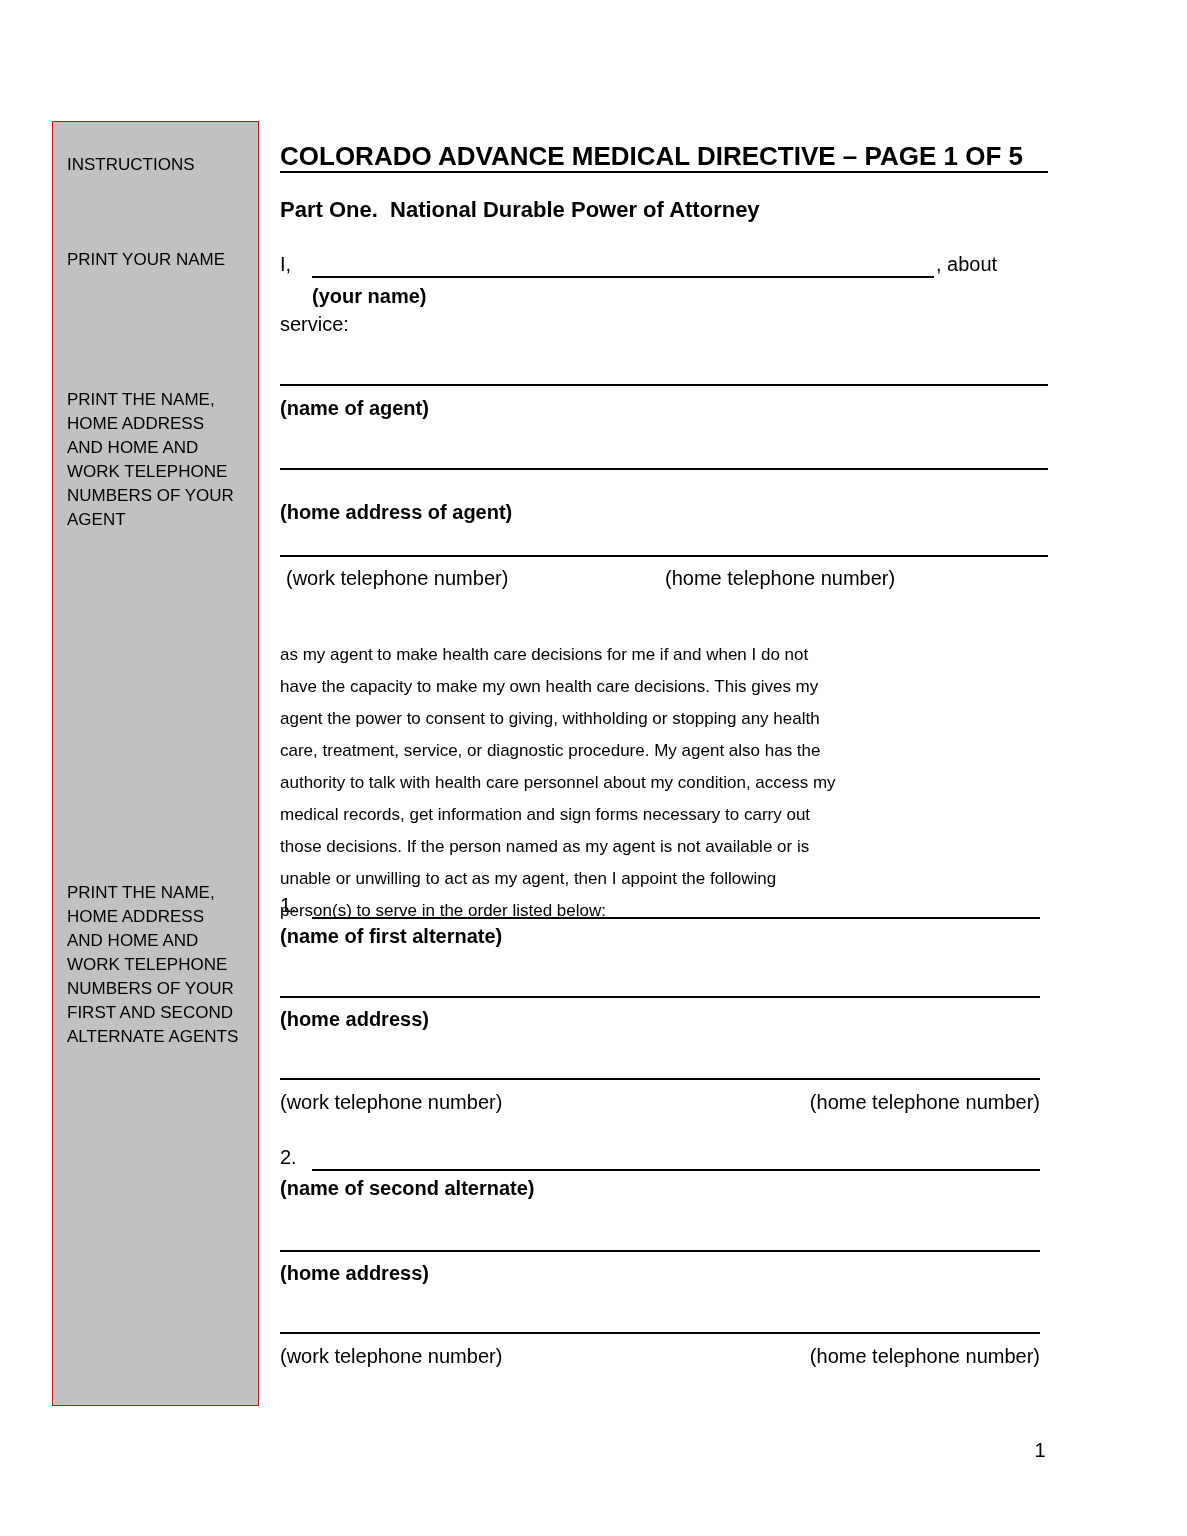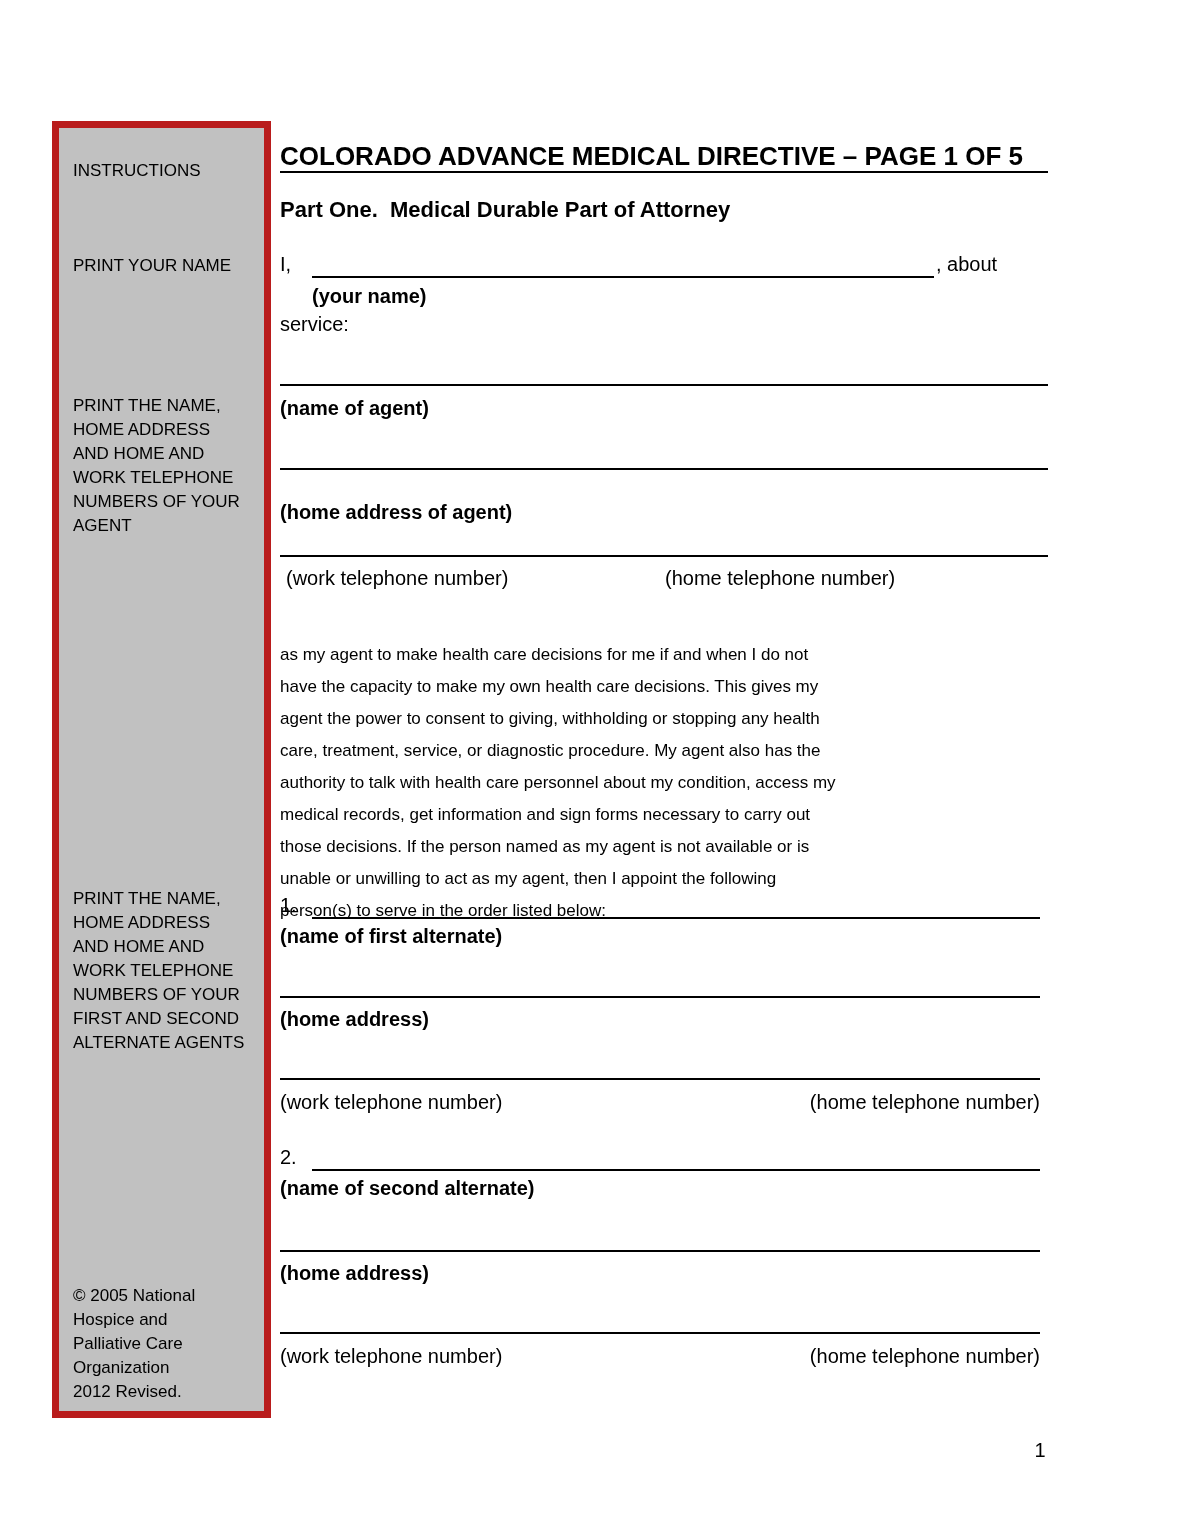--- a/index.html
+++ b/index.html
@@ -12,21 +12,21 @@
     font-family: "Liberation Sans", "DejaVu Sans", sans-serif;
     overflow: hidden;
   }
   .sidebar {
     position: absolute;
     left: 52px;
     top: 121px;
     width: 205px;
     height: 1283px;
     background: #c1c1c1;
-    border: 7px solid #b91c1c;
+    border: 1px solid #b91c1c;
   }
   .sb {
     position: absolute;
     left: 14px;
     width: 182px;
     font-size: 17px;
     line-height: 24px;
     white-space: pre-line;
   }
   .t   { position: absolute; font-size: 20px; line-height: 24px; }
@@ -80,33 +80,28 @@
 WORK TELEPHONE
 NUMBERS OF YOUR
 AGENT</div>
     <div class="sb" style="top:759px">PRINT THE NAME,
 HOME ADDRESS
 AND HOME AND
 WORK TELEPHONE
 NUMBERS OF YOUR
 FIRST AND SECOND
 ALTERNATE AGENTS</div>
-    <div class="sb" style="top:1156px">© 2005 National
-Hospice and
-Palliative Care
-Organization
-2012 Revised.</div>
   </aside>
 
   <main>
 
     <div class="title">COLORADO ADVANCE MEDICAL DIRECTIVE – PAGE 1 OF 5</div>
     <div class="rule" style="left:280px; top:171px; width:768px"></div>
 
-    <div class="h2">Part One.  Medical Durable Part of Attorney</div>
+    <div class="h2">Part One.  National Durable Power of Attorney</div>
 
     <span class="t" style="left:280px; top:252px">I,</span>
     <div class="rule" style="left:312px; top:276px; width:622px"></div>
     <span class="t" style="left:936px; top:252px">, about</span>
     <div class="cap" style="left:312px; top:284px; width:622px">(your name)</div>
     <span class="t" style="left:280px; top:312px">service:</span>
 
     <div class="rule" style="left:280px; top:384px; width:768px"></div>
     <div class="cap" style="left:280px; top:396px; width:768px">(name of agent)</div>
 

